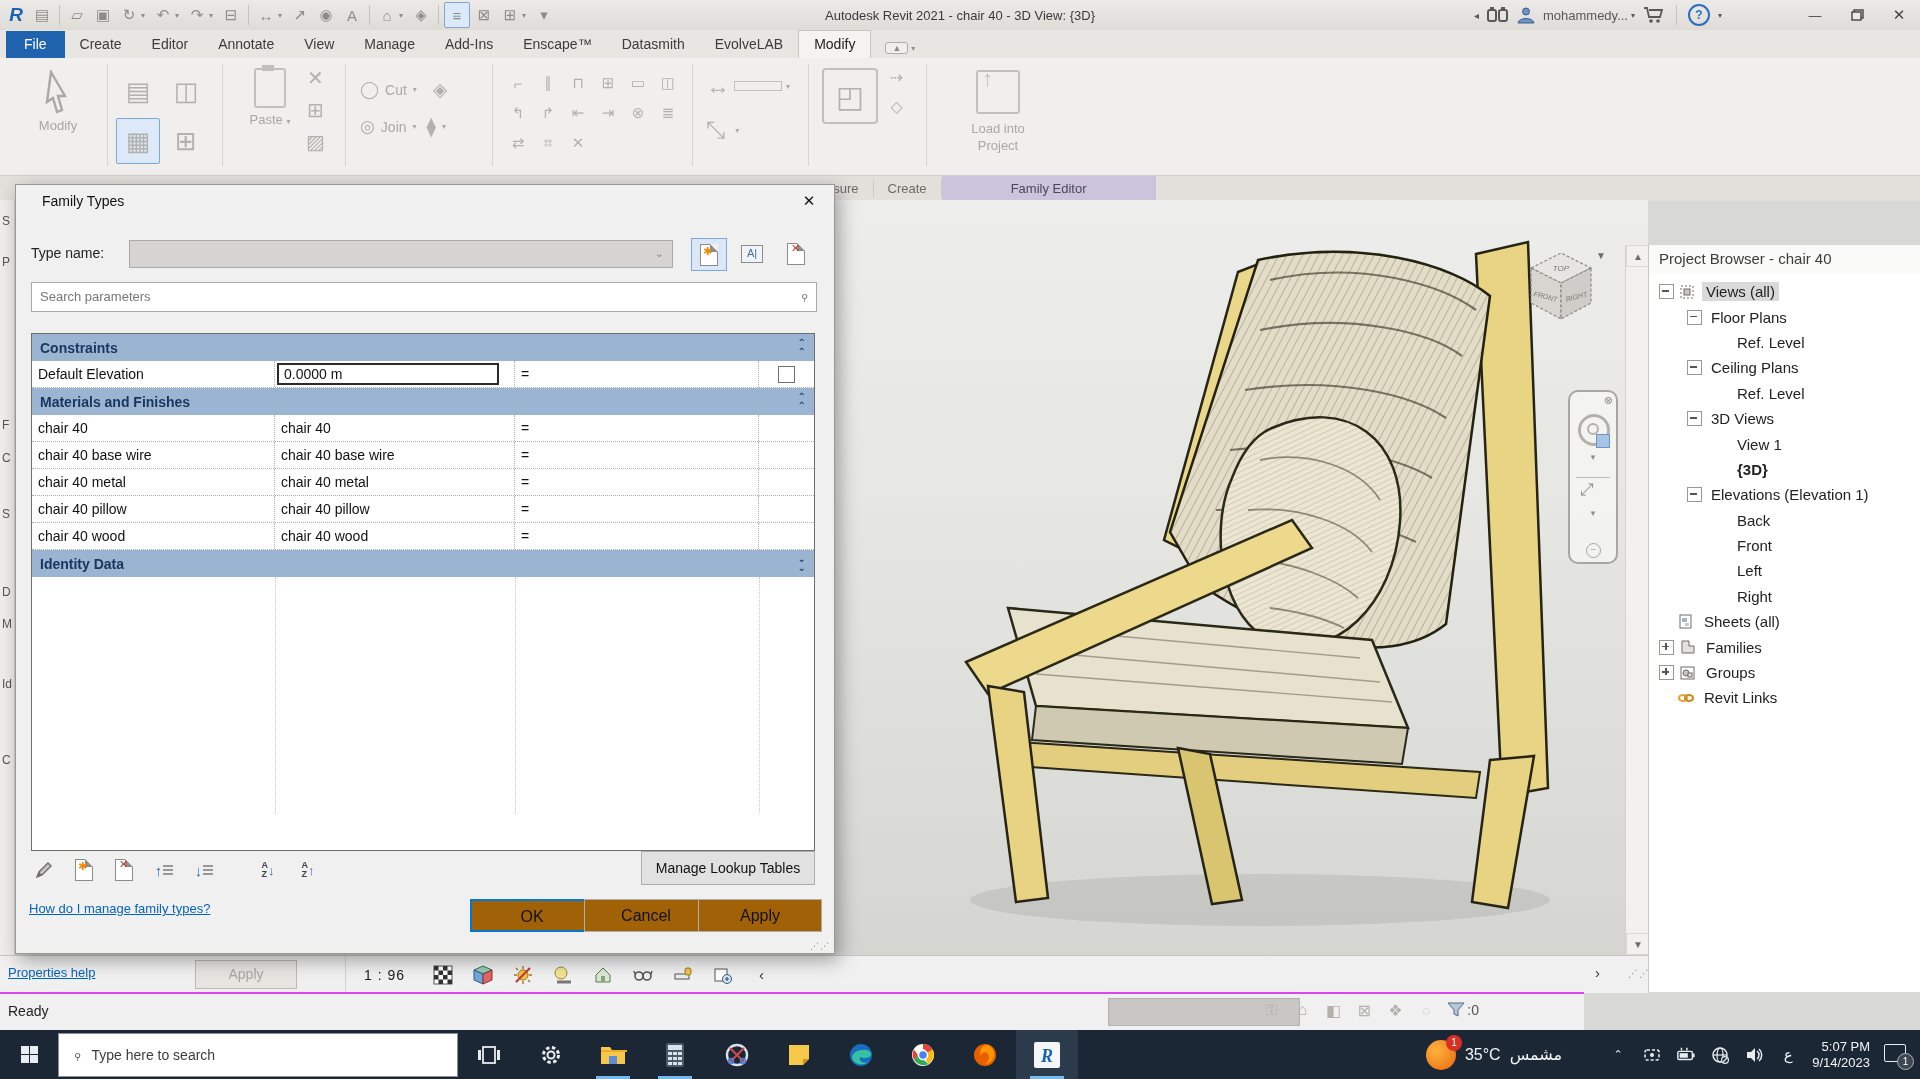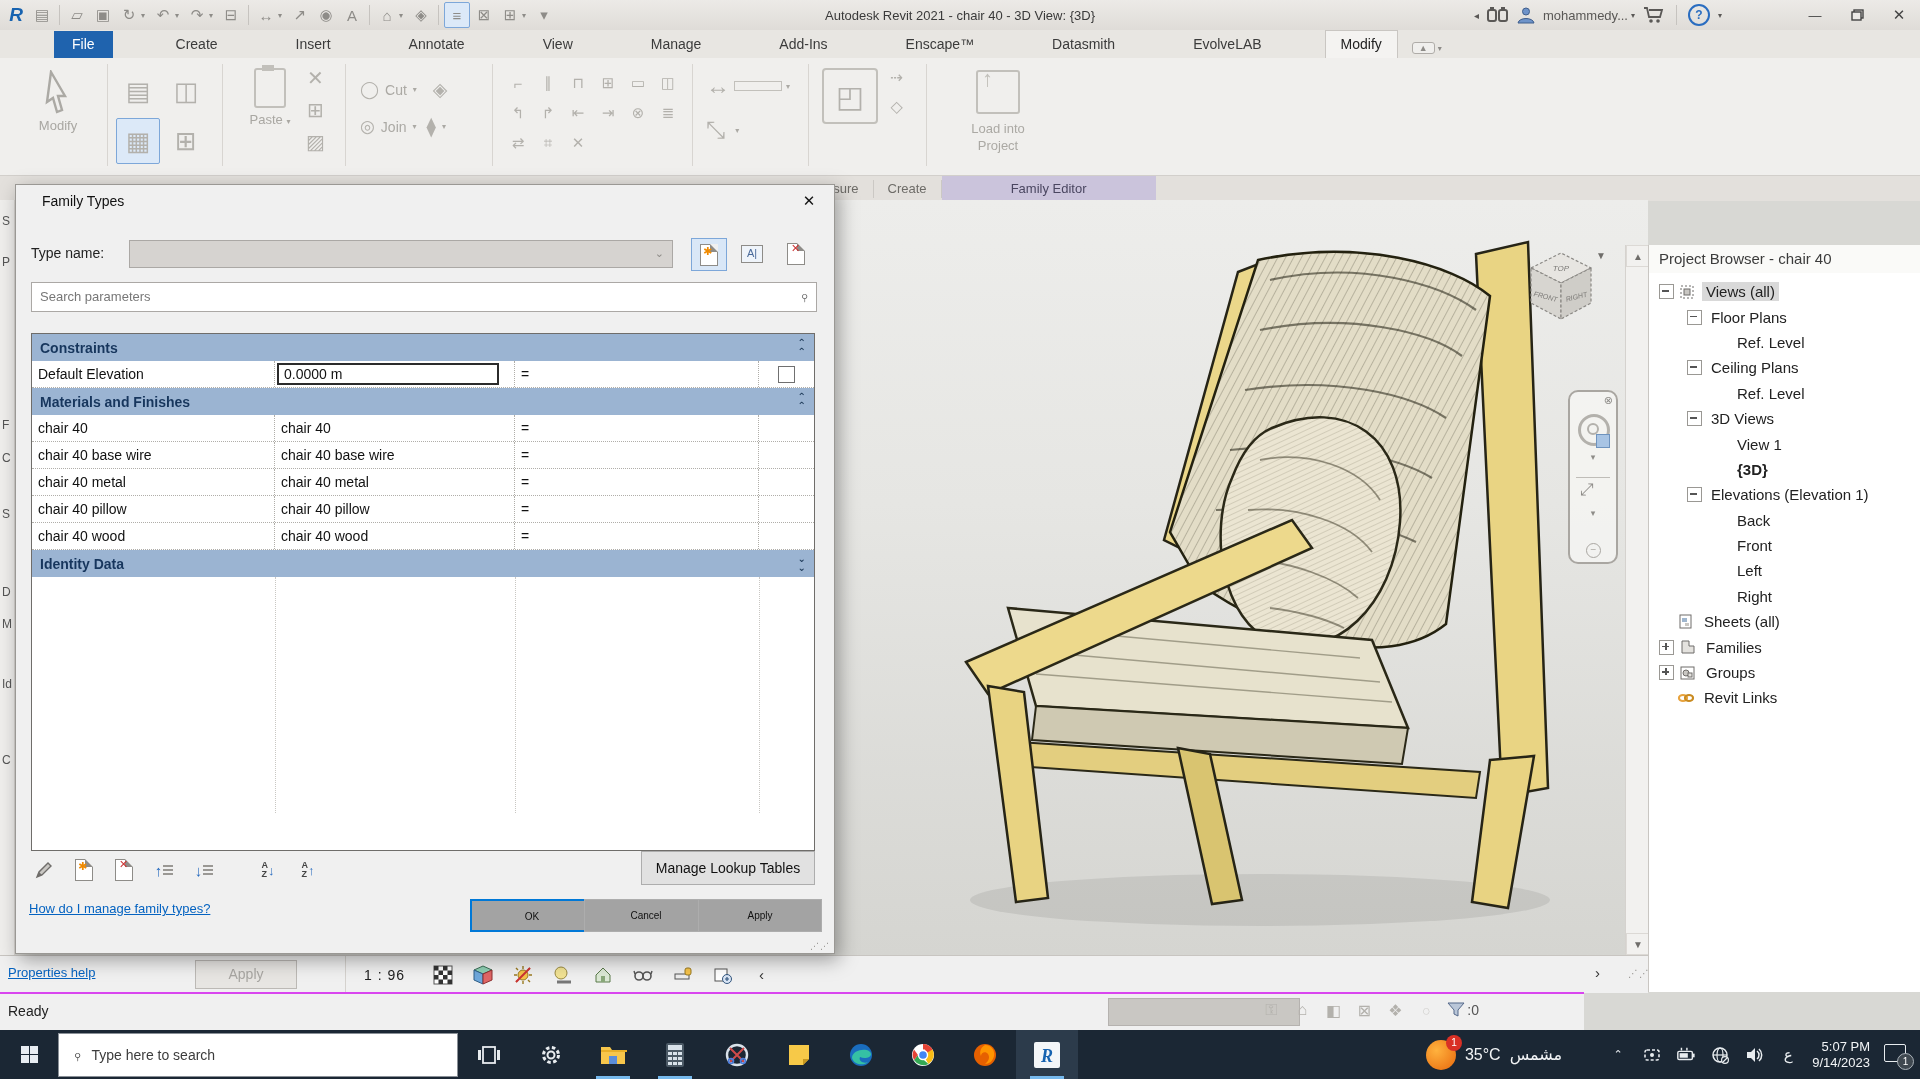--- a/index.html
+++ b/index.html
@@ -16,21 +16,21 @@
   .qico.hl{background:#DCE9F8;border:1px solid #7DA7D9;border-radius:2px;}
   .qcaret{font-size:8px;color:#8E8C88;margin-left:-2px;width:8px;}
   .qsep{width:1px;height:20px;background:#C6C3BF;margin:0 3px;}
   #win-title{position:absolute;left:0;right:0;top:0;height:30px;display:flex;align-items:center;
     justify-content:center;font-size:13px;color:#3A3A3A;pointer-events:none;}
   #tb-right{position:absolute;right:4px;top:0;height:30px;display:flex;align-items:center;gap:8px;}
   .tbr{color:#5A5856;font-size:13px;display:flex;align-items:center;gap:3px;}
   .winbtn{width:34px;height:26px;display:flex;align-items:center;justify-content:center;color:#444;font-size:13px;}
   
   #tabrow{position:absolute;left:0;top:30px;width:1920px;height:28px;background:#E8E6E2;display:flex;align-items:flex-end;}
-  .tab{padding:5px 15px 6px 15px;font-size:14px;color:#3B3B3B;margin-left:48px;}
+  .tab{padding:5px 15px 6px 15px;font-size:14px;color:#3B3B3B;}
   .tab.file{background:#1F63AE;color:#FFF;padding:5px 18px 6px 18px;}
   .tab.active{background:#F4F3F1;color:#222;border:1px solid #C9C6C2;border-bottom:none;}
   #rib-collapse{margin-left:14px;margin-bottom:4px;display:flex;align-items:center;gap:3px;color:#8E8C88;}
   #rib-collapse .box{border:1px solid #AFACA8;border-radius:3px;padding:0 6px;font-size:9px;background:#F0EFED;}
   
   #ribbon{position:absolute;left:0;top:58px;width:1920px;height:117px;background:#F0EFED;}
   .rsep{position:absolute;top:6px;width:1px;height:102px;background:#D8D5D1;}
   .rlabel{color:#A9A7A2;font-size:13px;text-align:center;}
   .gico{color:#B3B1AC;display:flex;align-items:center;justify-content:center;}
   .bigbtn{display:flex;flex-direction:column;align-items:center;gap:4px;}
@@ -153,22 +153,22 @@
   .dtool{width:26px;height:26px;display:flex;align-items:center;justify-content:center;position:relative;}
   .mv{display:flex;align-items:center;gap:1px;}
   .mv .ar{color:#2A6DC0;font-size:15px;font-weight:bold;}
   .mv .lines{display:flex;flex-direction:column;gap:2px;}
   .mv .lines i{width:10px;height:2px;background:#9A9894;}
   .az{display:flex;align-items:center;}
   .az .col{display:flex;flex-direction:column;font-size:9px;font-weight:bold;color:#444;line-height:9px;}
   #manage-lookup{position:absolute;left:625px;top:666px;width:172px;height:32px;background:#E1E1E1;border:1px solid #ADADAD;
     text-align:center;line-height:32px;font-size:14px;color:#111;}
   #dlg-link{position:absolute;left:13px;top:716px;color:#0563C1;text-decoration:underline;font-size:13px;}
-  .dbtn{position:absolute;top:714px;width:124px;height:33px;background:#a3a3a3;border:1px solid #ADADAD;text-align:center;
-    line-height:31px;font-size:10px;color:#111;box-sizing:border-box;}
+  .dbtn{position:absolute;top:714px;width:124px;height:33px;background:#a16207;border:1px solid #ADADAD;text-align:center;
+    line-height:31px;font-size:16px;color:#111;box-sizing:border-box;}
   #btn-ok{left:454px;border:2px solid #0078D7;}
   #btn-cancel{left:568px;}
   #btn-apply{left:682px;}
   #dlg-grip{position:absolute;right:4px;bottom:2px;color:#9A9894;font-size:9px;letter-spacing:1px;}
   .link{cursor:pointer;}
 </style>
 </head>
 <body>
 
 <div id="screen">
@@ -240,21 +240,21 @@
       </span>
       <span class="winbtn" style="font-size:15px;">✕</span>
     </div>
   </div>
 
   <div id="tabrow">
     <span style="width:6px;"></span>
     <div id="tabs" style="display:flex;align-items:flex-end;">
         <div class="tab file">File</div>
         <div class="tab">Create</div>
-        <div class="tab">Insert</div>
+        <div class="tab">Editor</div>
         <div class="tab">Annotate</div>
         <div class="tab">View</div>
         <div class="tab">Manage</div>
         <div class="tab">Add-Ins</div>
         <div class="tab">Enscape™</div>
         <div class="tab">Datasmith</div>
         <div class="tab">EvolveLAB</div>
         <div class="tab active">Modify</div>
       </div>
     <div id="rib-collapse">

